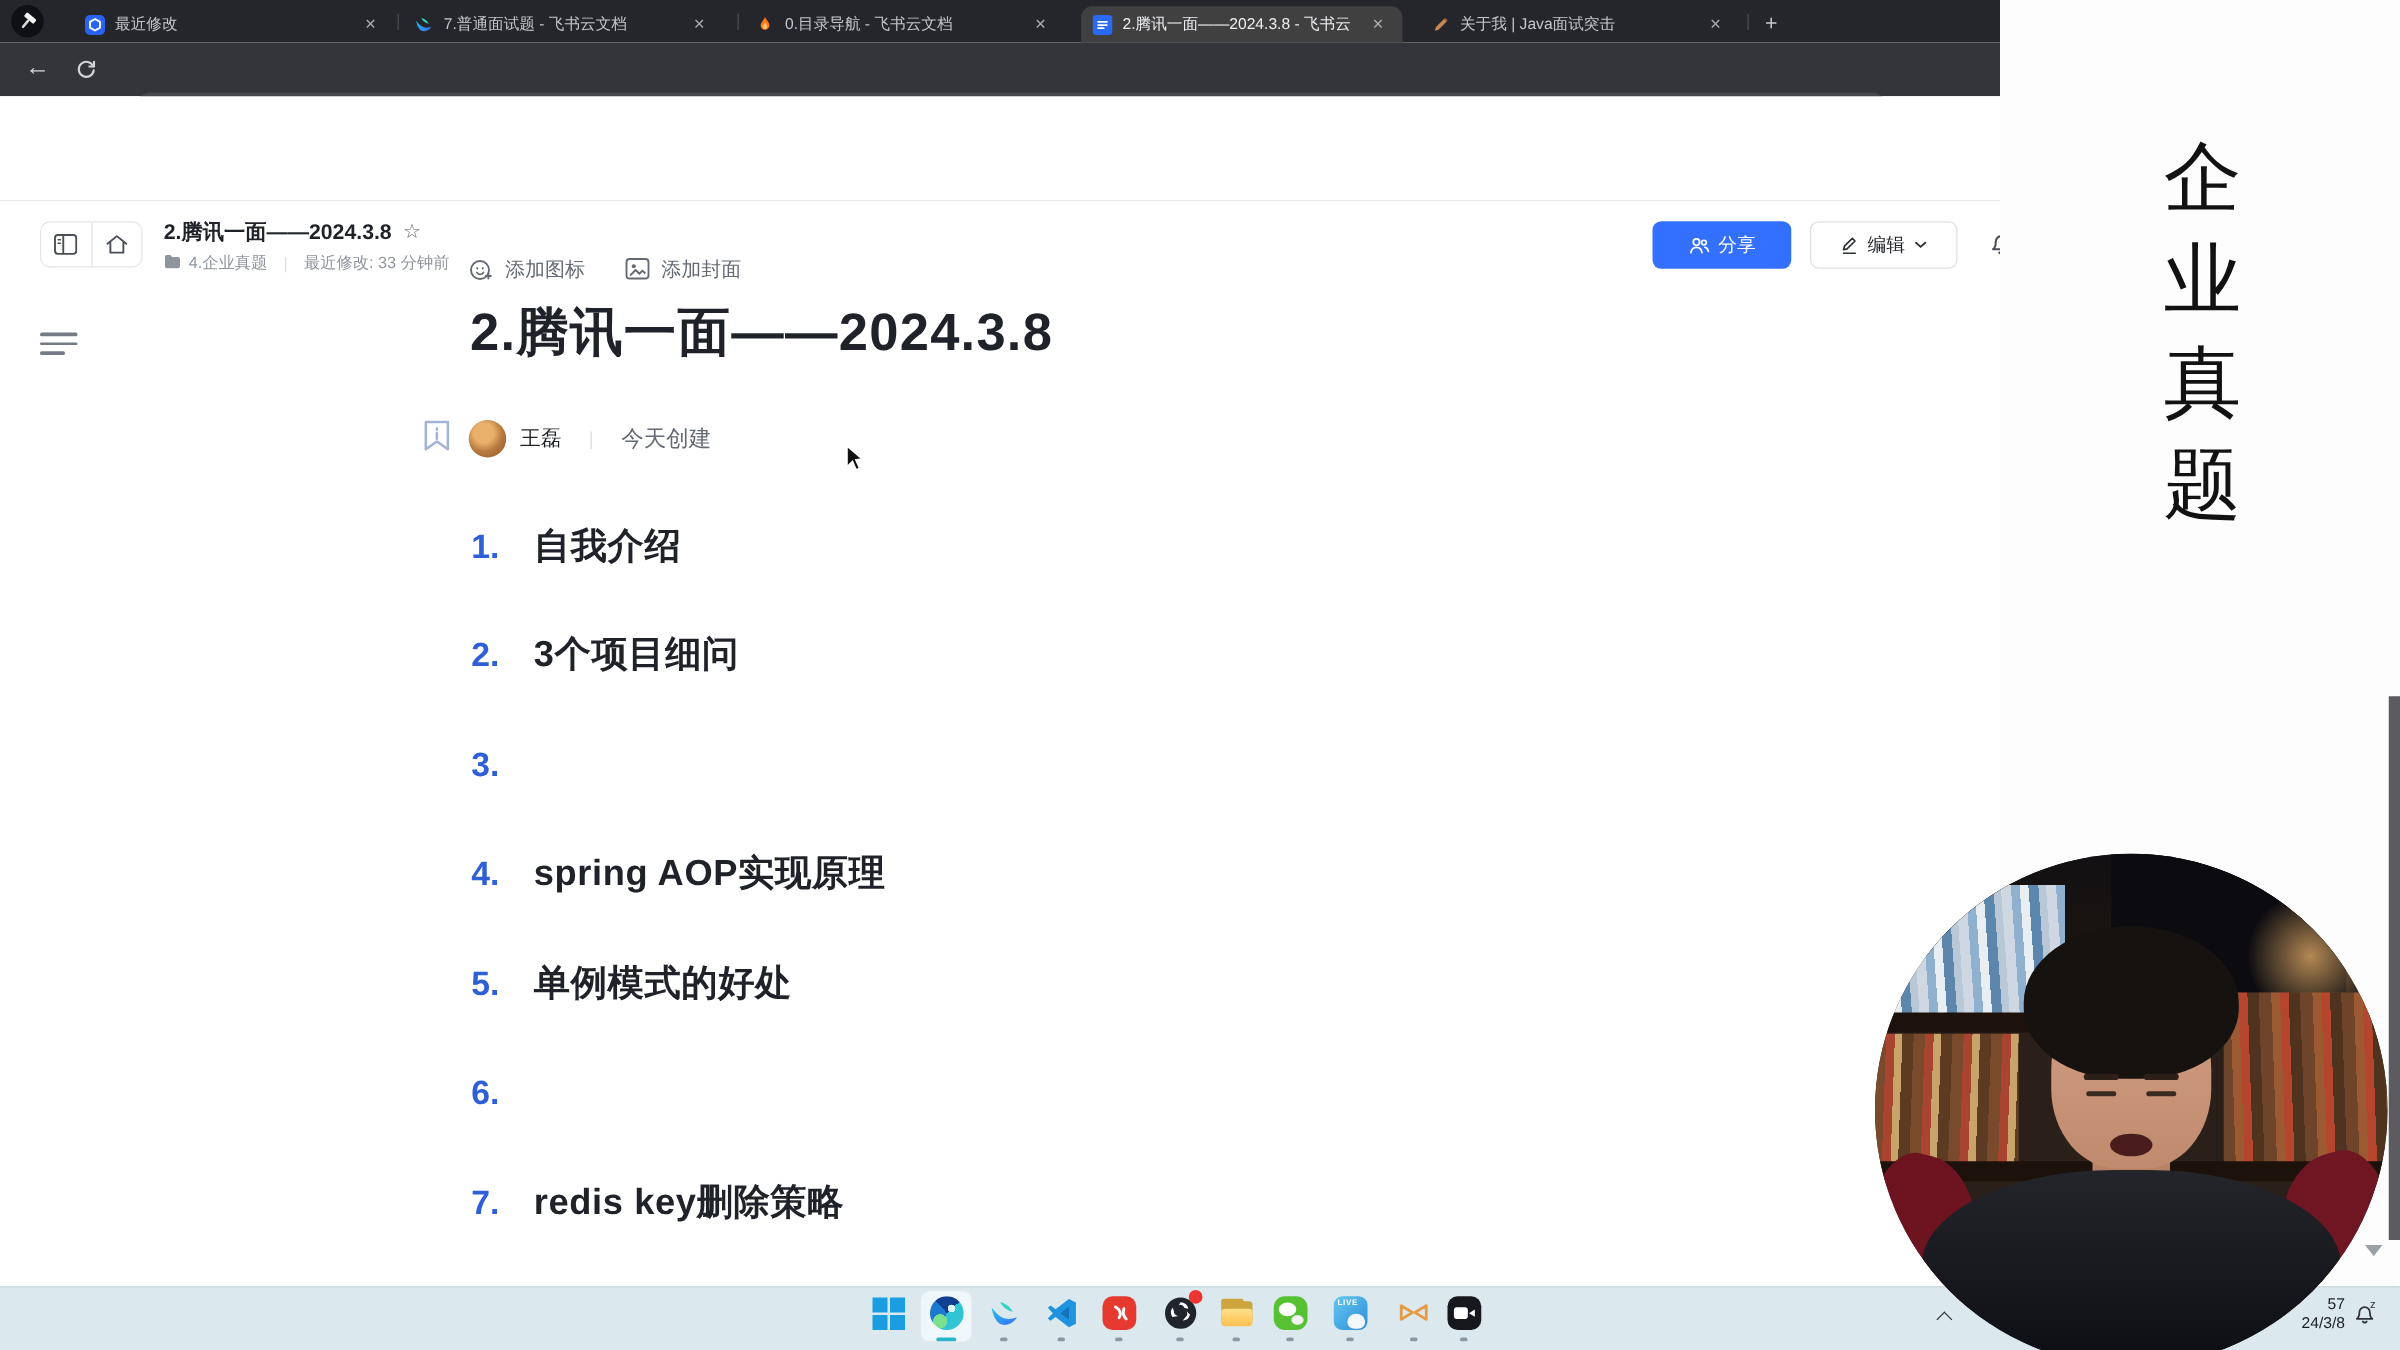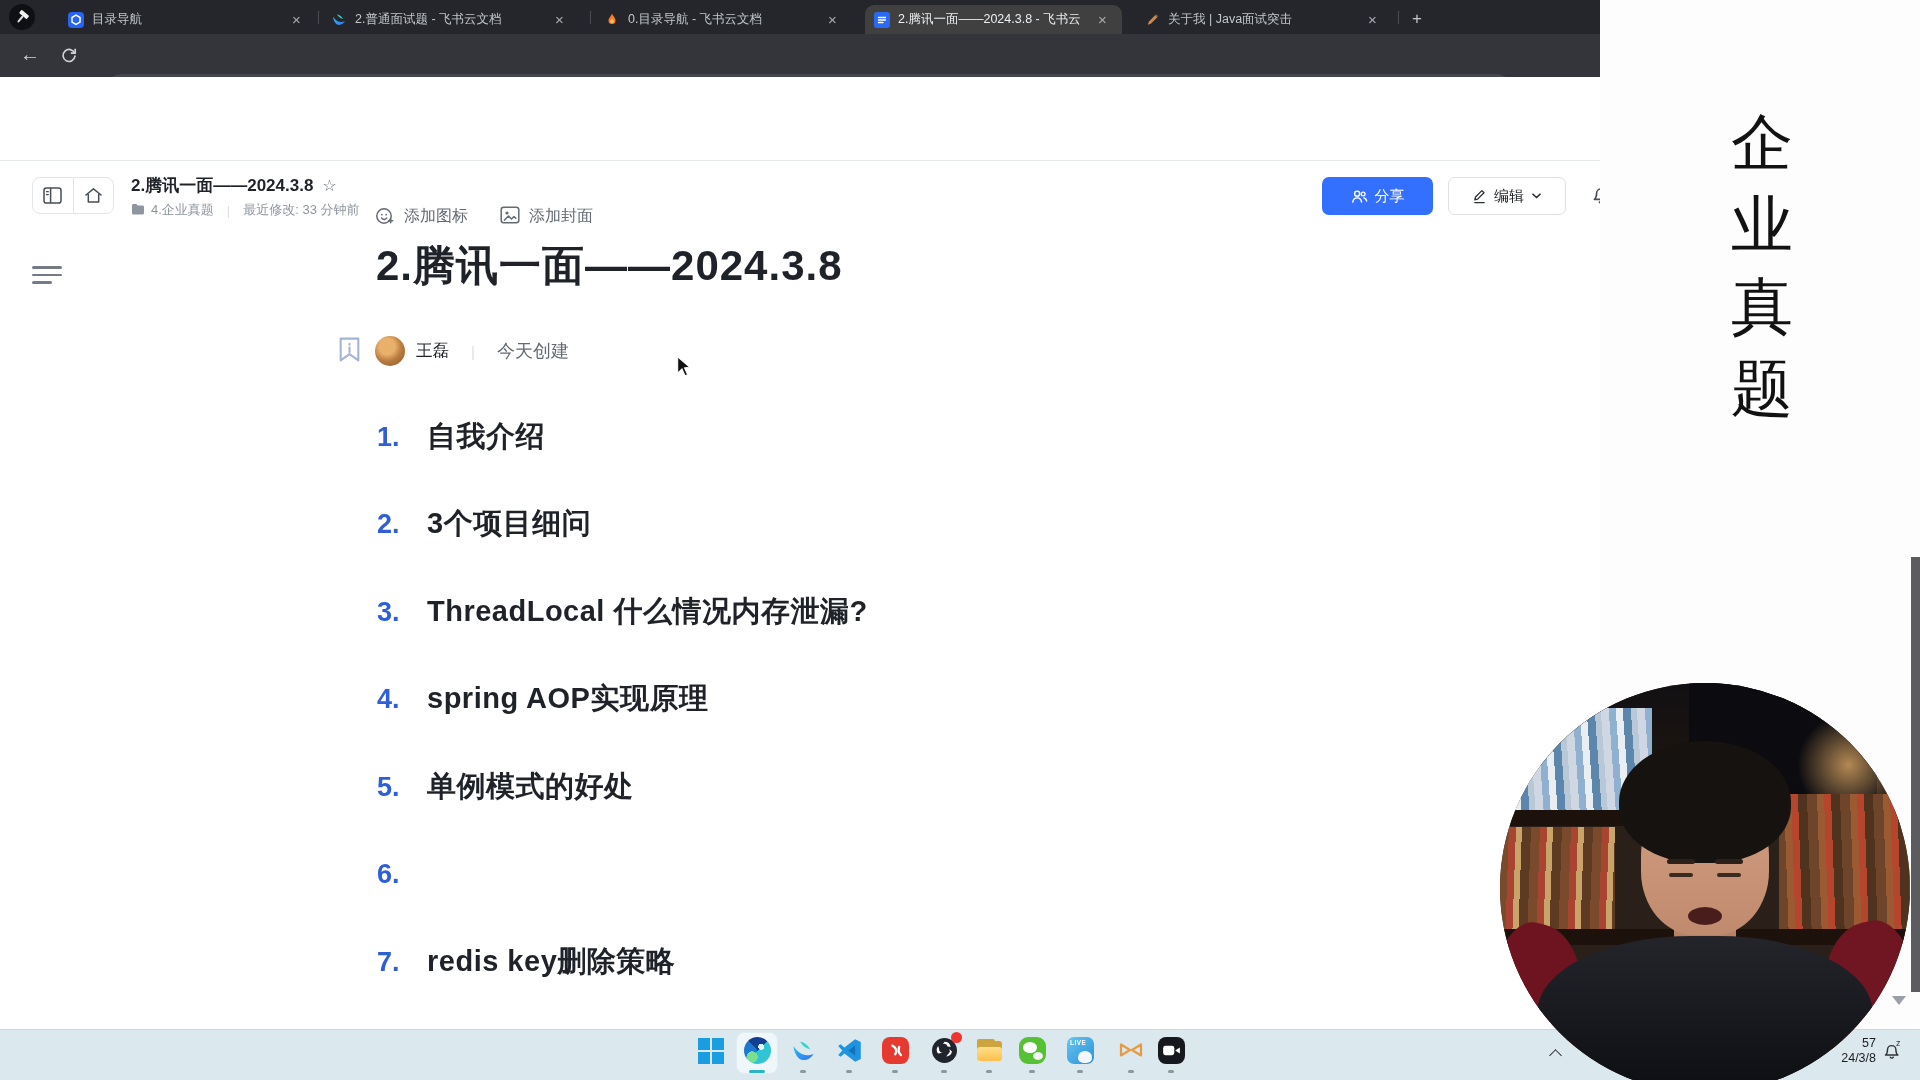--- a/index.html
+++ b/index.html
@@ -131,39 +131,39 @@
         </svg>
     </div>
 
     <div class="tab" style="left:59px;width:256px">
       <span class="fav">
         <svg width="16" height="16" viewBox="0 0 16 16">
             <rect width="16" height="16" rx="4" fill="#2763f5"></rect>
             <path d="M8 3.2l4 2.3v4.6L8 12.4 4 10.1V5.5z" fill="none" stroke="#fff" stroke-width="1.5"></path>
           </svg>
       </span>
-      <span class="tab-title">目录导航</span>
+      <span class="tab-title">最近修改</span>
       <span class="tab-close">×</span>
     </div>
     <div class="tabsep" style="left:318px"></div>
 
     <div class="tab" style="left:322px;width:256px">
       <span class="fav">
         <svg width="16" height="16" viewBox="0 0 24 24">
             <defs>
               <linearGradient id="fg" x1="0" y1="0" x2="1" y2="1">
                 <stop offset="0" stop-color="#23c3f0"></stop>
                 <stop offset="1" stop-color="#3a6ef0"></stop>
               </linearGradient>
             </defs>
             <path d="M3 7c5 7 10 10 18 7-3 5-9 7-13 4C5 15.5 3.5 11 3 7z" fill="url(#fg)"></path>
             <path d="M9 3.5c4 1 7 3.2 9 7-4-1-7-3-9-7z" fill="#35d6c8"></path>
           </svg>
       </span>
-      <span class="tab-title">2.普通面试题 - 飞书云文档</span>
+      <span class="tab-title">7.普通面试题 - 飞书云文档</span>
       <span class="tab-close">×</span>
     </div>
     <div class="tabsep" style="left:590px"></div>
 
     <div class="tab" style="left:595px;width:256px">
       <span class="fav">
         <svg width="14" height="15" viewBox="0 0 16 16">
             <path d="M8 1c1 3 4 4.5 4 8a4 4 0 0 1-8 0C4 6 7 4.5 8 1z" fill="#ff7a1a"></path>
             <path d="M8 6.5c.8 1.4 2 2.2 2 3.7a2 2 0 0 1-4 0c0-1.5 1.2-2.3 2-3.7z" fill="#ffc177"></path>
           </svg>
@@ -332,21 +332,20 @@
   <div class="li-row" style="top:413px">
     <span class="li-num">1.</span>
     <span class="li-text">自我介绍</span>
   </div>
   <div class="li-row" style="top:500px">
     <span class="li-num">2.</span>
     <span class="li-text">3个项目细问</span>
   </div>
   <div class="li-row" style="top:588px">
     <span class="li-num">3.</span>
-    <span class="li-text">ThreadLocal 什么情况内存泄漏?</span>
   </div>
   <div class="li-row" style="top:675px">
     <span class="li-num">4.</span>
     <span class="li-text">spring AOP实现原理</span>
   </div>
   <div class="li-row" style="top:763px">
     <span class="li-num">5.</span>
     <span class="li-text">单例模式的好处</span>
   </div>
   <div class="li-row" style="top:850px">

